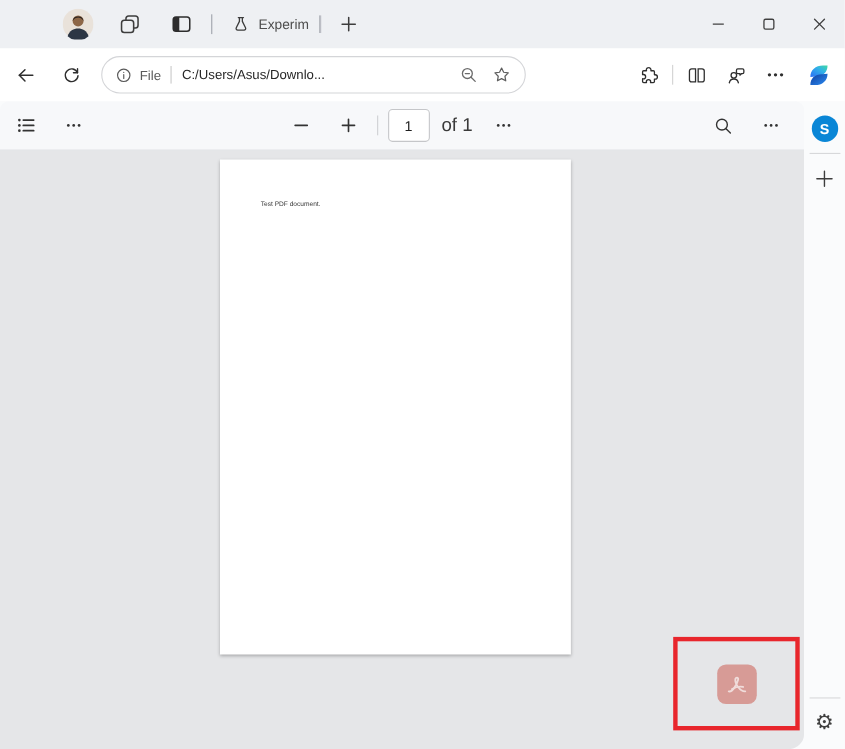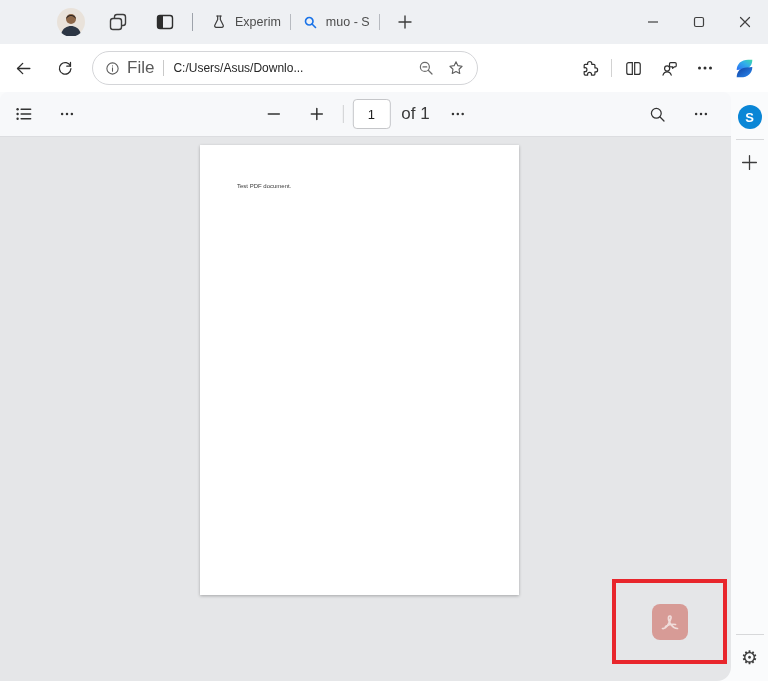--- a/index.html
+++ b/index.html
@@ -32,21 +32,21 @@
     justify-content:center; border-radius:6px; cursor:pointer; }
   .win-controls { margin-left:auto; display:flex; height:44px; }
   .win-btn { width:46px; height:44px; display:flex; align-items:center; justify-content:center; cursor:pointer; }
 
   
   .addr-row { height:48px; background:#ffffff; display:flex; align-items:center; flex:0 0 48px; }
   .nav-btn { width:38px; height:38px; display:flex; align-items:center; justify-content:center;
     border-radius:6px; cursor:pointer; margin-left:4px; }
   .url-pill { margin-left:8px; width:386px; height:34px; border:1px solid #d4d5d8; border-radius:17px;
     background:#fff; display:flex; align-items:center; padding:0 6px 0 12px; }
-  .pill-info { display:flex; align-items:center; gap:7px; font-size:17px; color:#5a5a5a; }
+  .pill-info { display:flex; align-items:flex-end; gap:7px; font-size:12px; color:#5a5a5a; }
   .pill-sep { width:1px; height:16px; background:#c9c9c9; margin:0 9px; }
   .url-text { font-size:12px; color:#262626; white-space:nowrap; }
   .pill-right { margin-left:auto; display:flex; align-items:center; }
   .pill-icon-btn { width:30px; height:30px; display:flex; align-items:center; justify-content:center;
     border-radius:50%; cursor:pointer; }
   .addr-right { margin-left:auto; display:flex; align-items:center; margin-right:7px; }
   .addr-icon-btn { width:36px; height:34px; display:flex; align-items:center; justify-content:center;
     border-radius:6px; cursor:pointer; }
   .addr-sep { width:1px; height:18px; background:#d2d2d2; margin:0 3px; }
   .copilot-btn { width:34px; height:34px; display:flex; align-items:center; justify-content:center;
@@ -126,27 +126,20 @@
           <path d="M8.5 3h7"></path>
           <path d="M10 3v5.2l-4.3 8.6A2.2 2.2 0 0 0 7.7 20h8.6a2.2 2.2 0 0 0 2-3.2L14 8.2V3"></path>
         </svg>
         <span class="tab-label">Experim</span>
       </div>
 
 
 
       <div class="tab-sep"></div>
 
-      <div class="tab">
-        <svg width="15" height="15" viewBox="0 0 24 24" fill="none" stroke="#1a73e8" stroke-width="2.6" stroke-linecap="round">
-          <circle cx="10" cy="10" r="6"></circle>
-          <path d="M14.8 14.8L20 20"></path>
-        </svg>
-        <span class="tab-label">muo - S</span>
-      </div>
 
       <div class="tab-sep"></div>
 
       <div class="newtab-btn">
         <svg width="16" height="16" viewBox="0 0 16 16" stroke="#3d3d3d" stroke-width="1.4" stroke-linecap="round">
           <path d="M8 2v12M2 8h12"></path>
         </svg>
       </div>
 
       <div class="win-controls">

